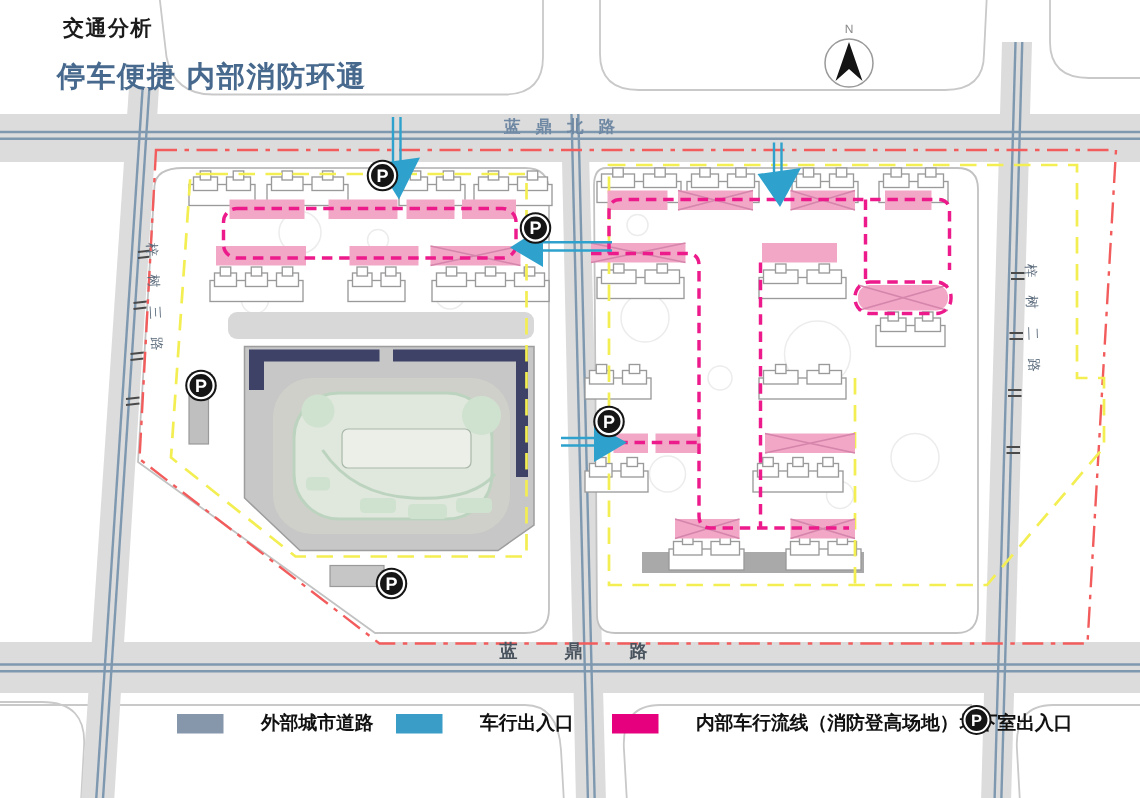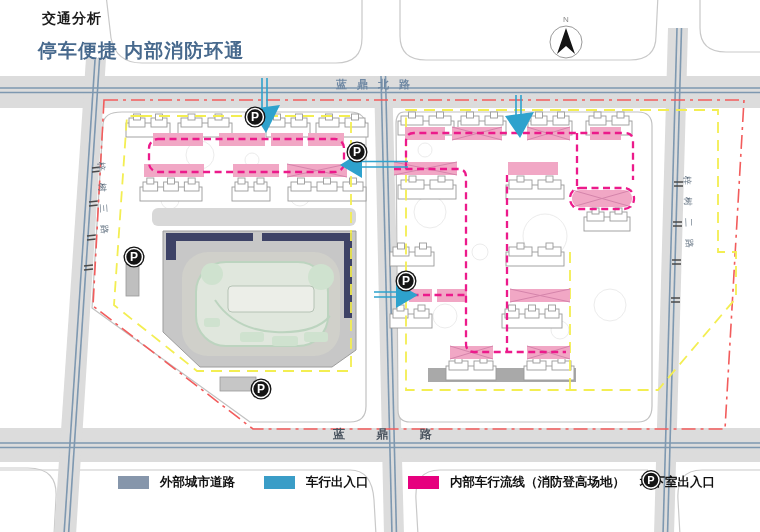--- a/index.html
+++ b/index.html
@@ -6,21 +6,21 @@
   body{
     width:760px;height:532px;position:relative;overflow:hidden;background:#fff;
     font-family:"Liberation Sans","DejaVu Sans",sans-serif;
   }
   #stage{position:absolute;inset:0;}
   svg{position:absolute;left:0;top:0;}
   .hdr{position:absolute;left:38px;top:6px;z-index:5;}
   .hdr h1{margin:4px;font-size:14px;font-weight:bold;color:#1b1b1b;letter-spacing:1px;}
   .hdr h2{margin:10px 0 0 0;font-size:19px;font-weight:bold;color:#47698d;letter-spacing:1px;text-align:right;}
   .legend{position:absolute;left:0;top:469px;width:760px;height:28px;z-index:6;}
-  .leg-item{position:absolute;top:0;display:flex;align-items:center;height:26px;}
+  .leg-item{position:absolute;top:0;display:flex;align-items:center;height:26px;gap:14px;}
   .leg-swatch{width:31px;height:13px;margin-right:11px;flex:0 0 auto;}
   .leg-label{font-size:12.5px;font-weight:bold;color:#111;white-space:nowrap;}
   .leg-p{width:22px;height:22px;margin-right:7px;flex:0 0 auto;}
 </style>
 </head>
 <body>
 
 <div id="stage">
 
   <svg width="760" height="532" viewBox="0 0 760 532">

